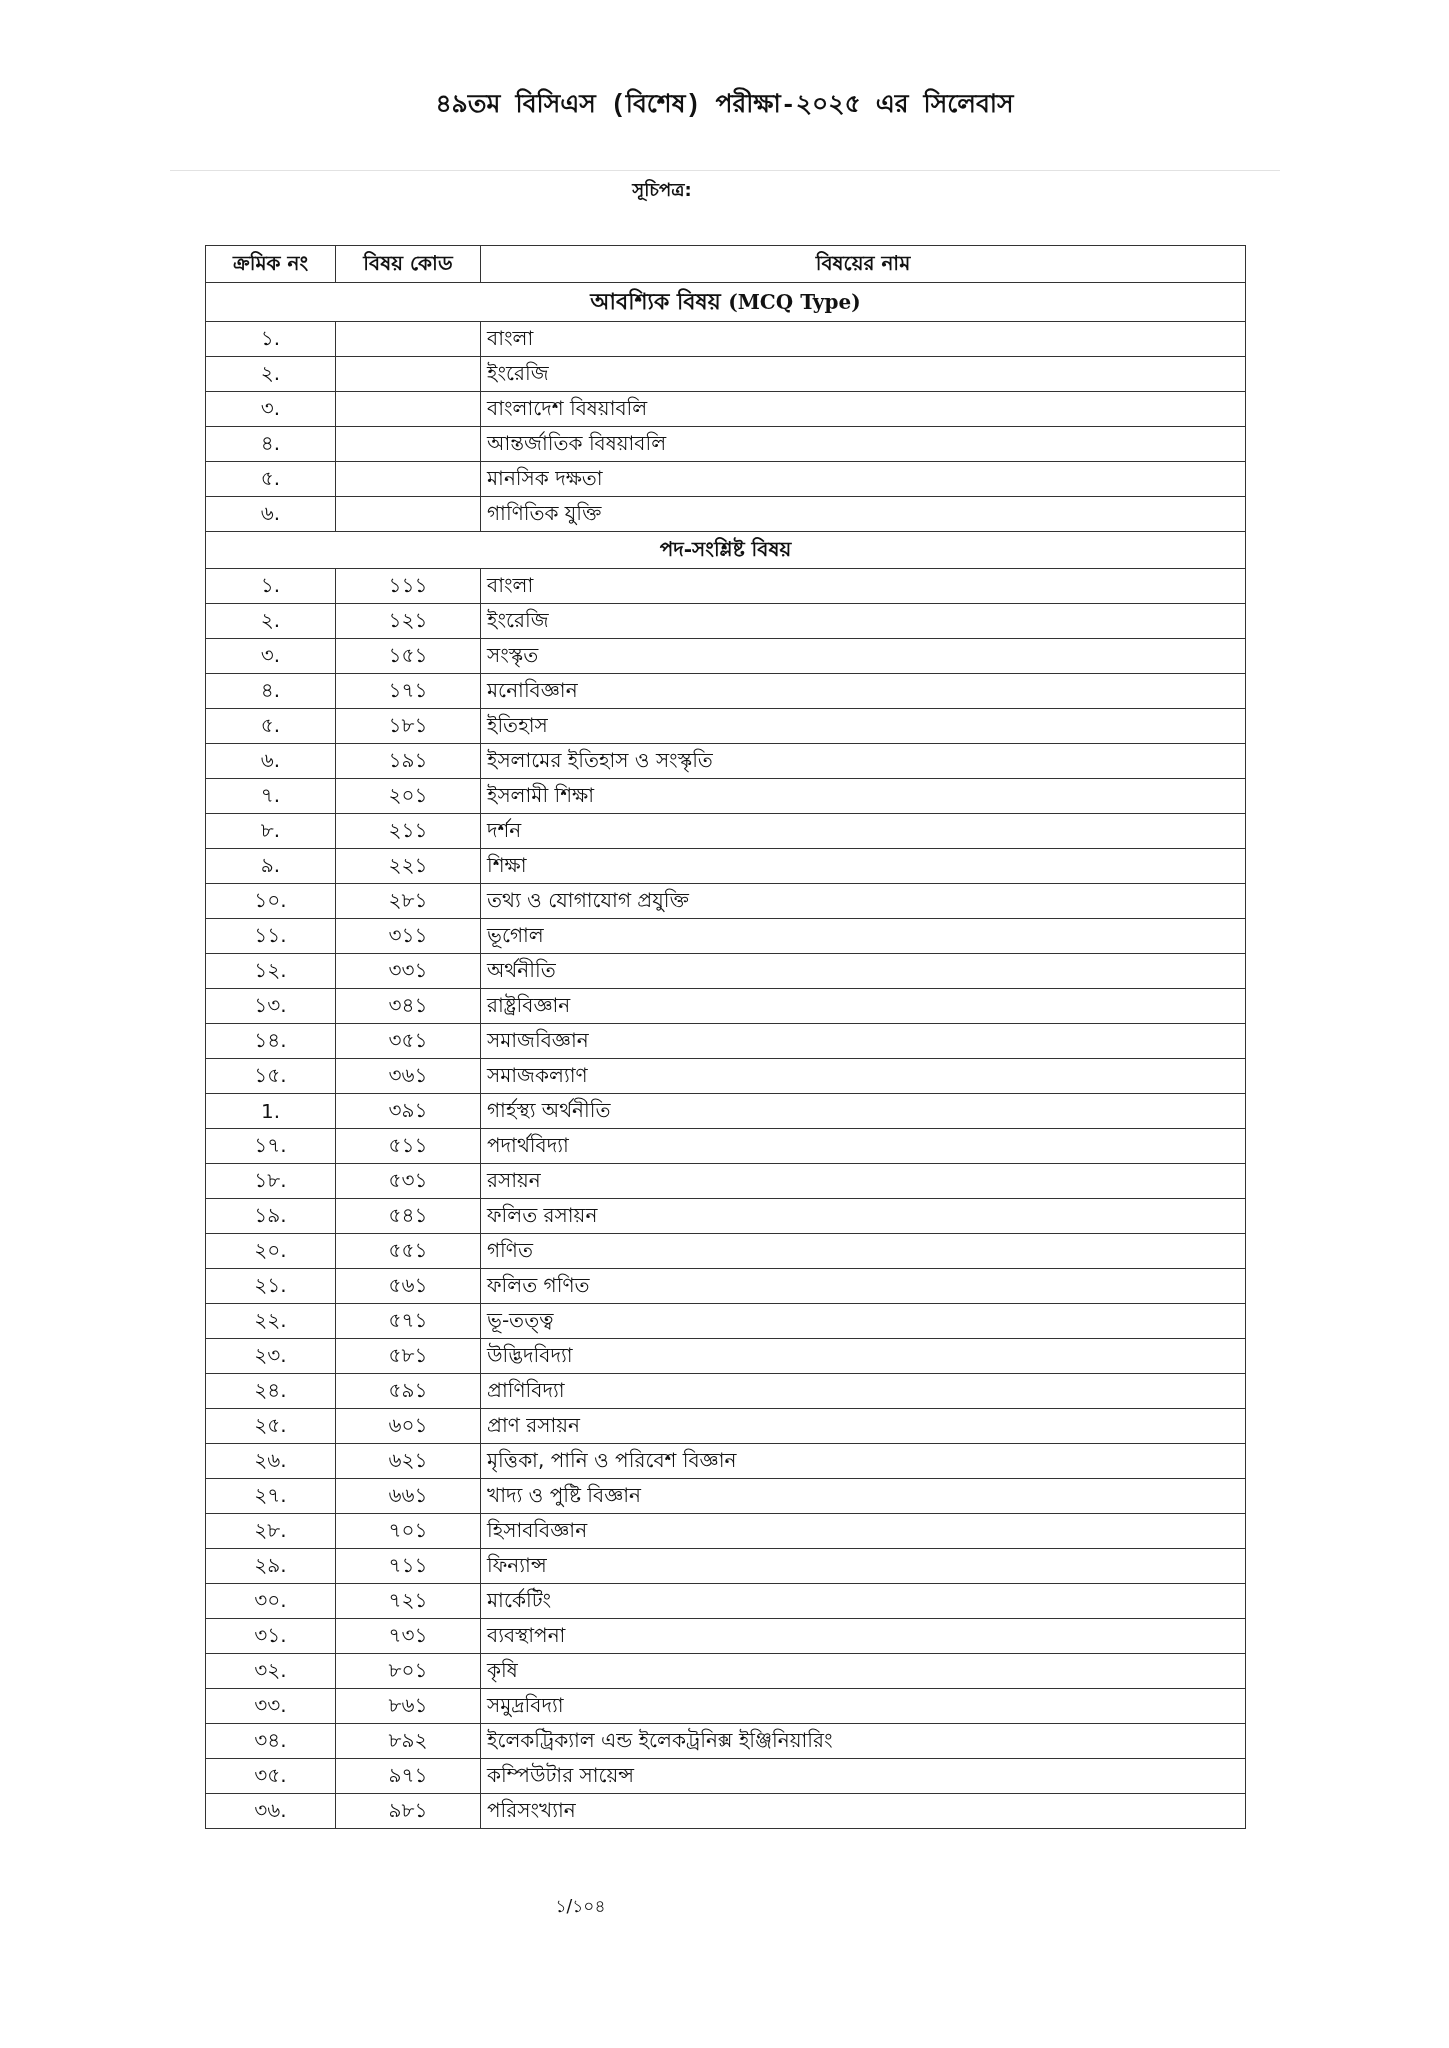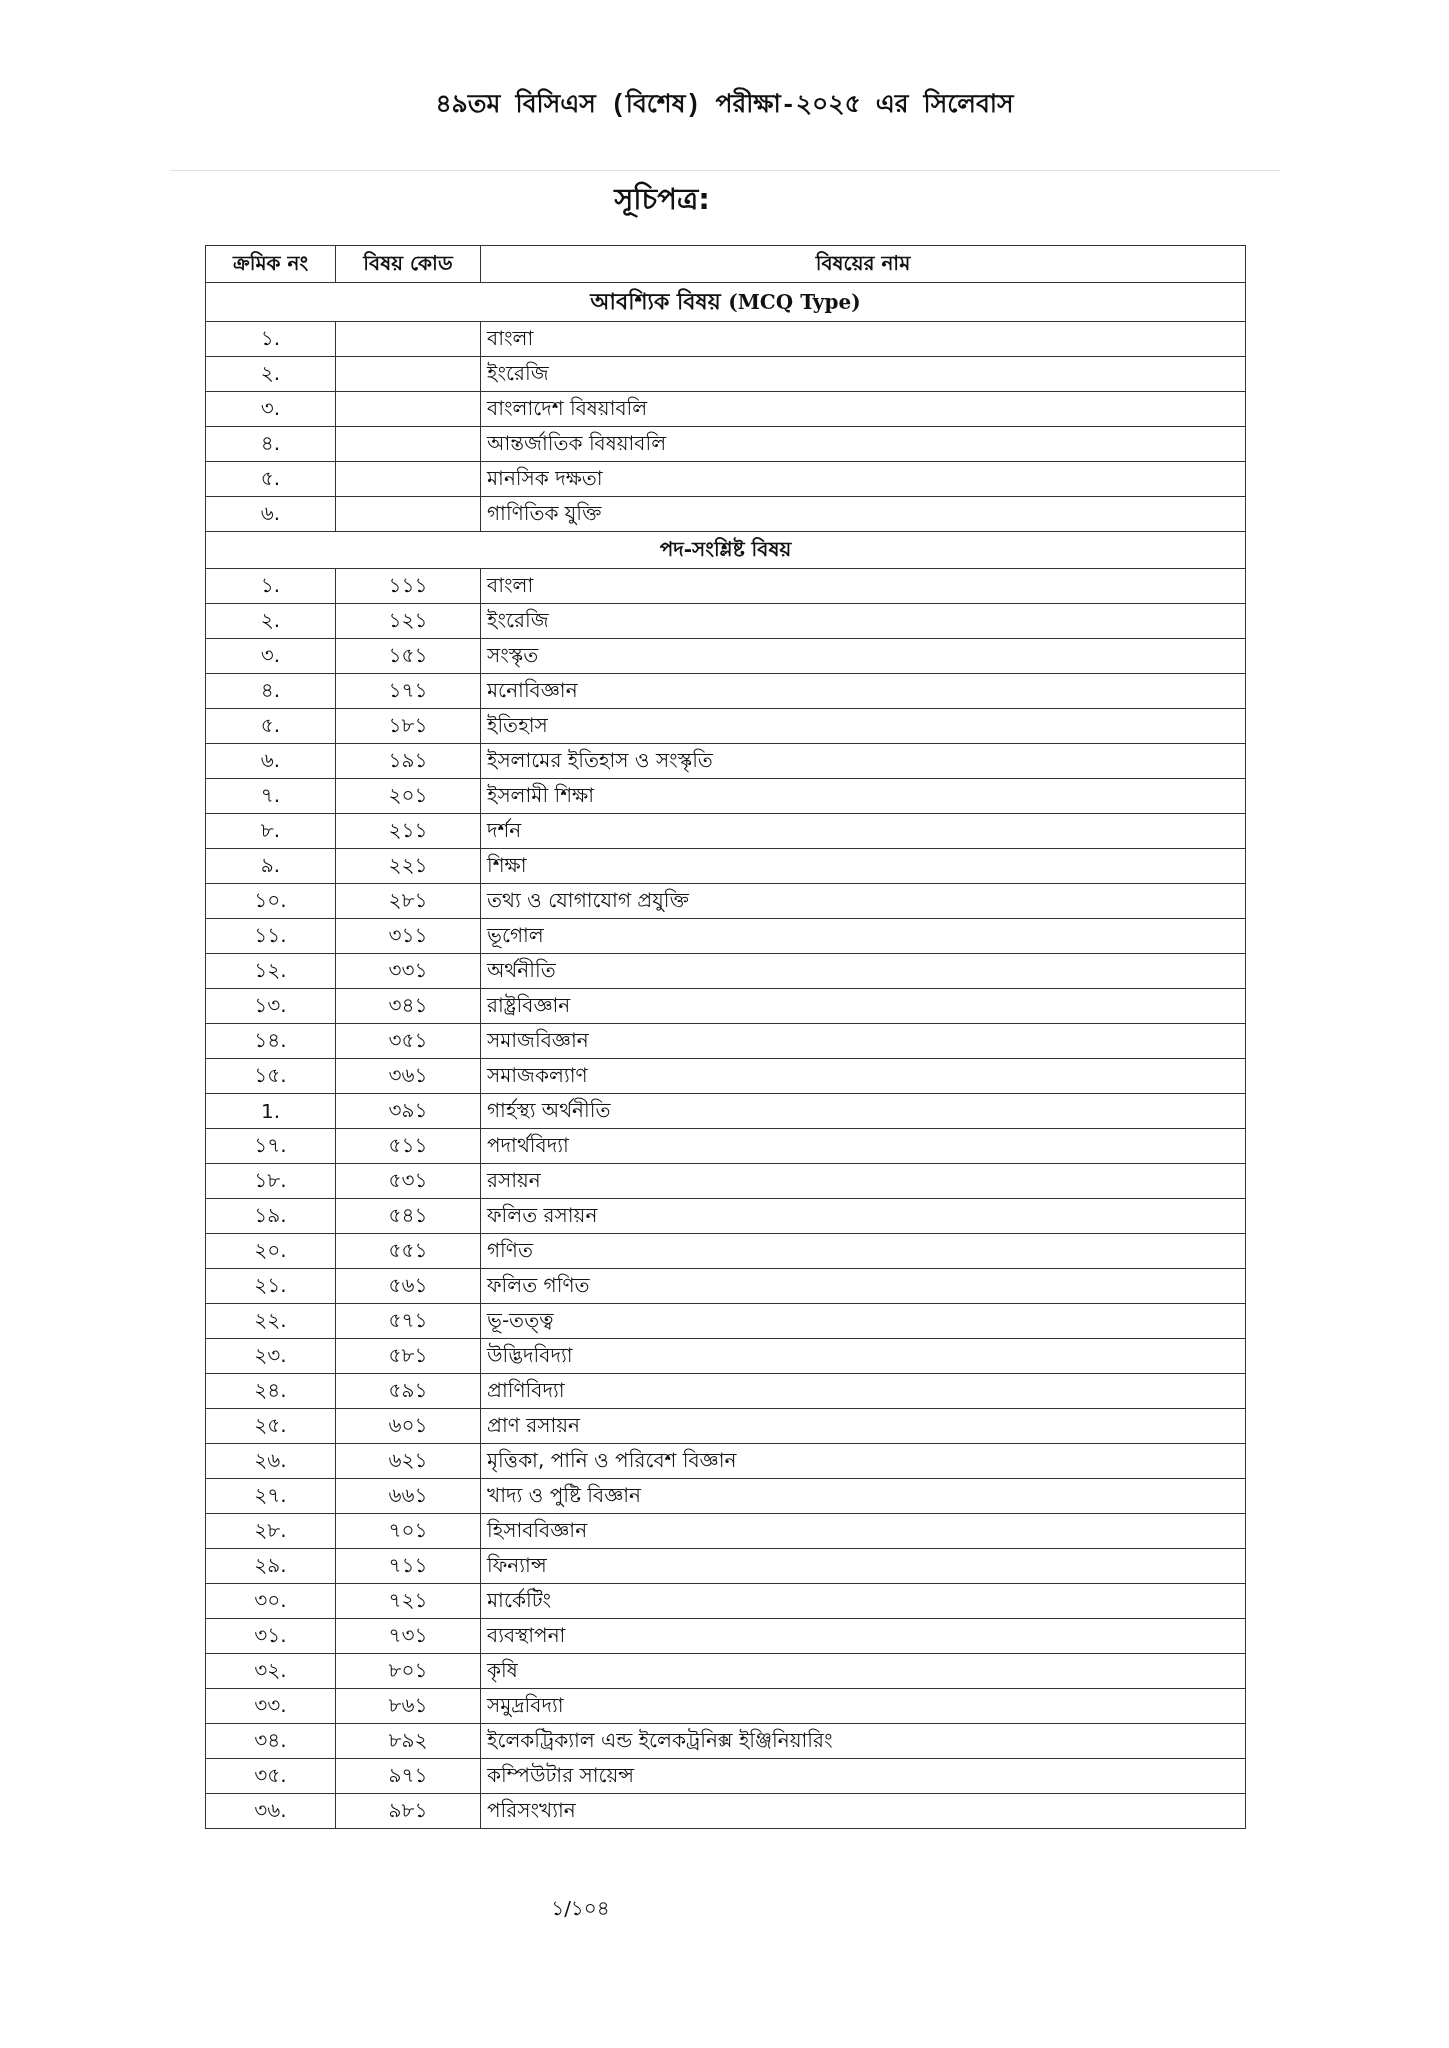--- a/index.html
+++ b/index.html
@@ -1,29 +1,29 @@
 <!DOCTYPE html>
 <html><head>
 <meta charset="utf-8">
 <style>
   html, body { margin:0; padding:0; background:#ffffff; }
   body { width:1449px; height:2048px; position:relative; font-family:"DejaVu Sans", "Liberation Sans", sans-serif; color:#111; overflow:hidden; }
   .title { position:absolute; left:0; width:1449px; top:84px; text-align:center; font-size:25px; font-weight:bold;font-family:Liberation Mono, monospace; }
   .rule { position:absolute; left:170px; width:1110px; top:170px; height:0; border-top:1px solid #e2e2e2; }
-  .toc-heading { position:absolute; left:0; width:1324px; top:176px; text-align:center; font-size:29px; font-weight:bold; }
+  .toc-heading { position:absolute; left:0; width:1324px; top:176px; text-align:center; font-size:18px; font-weight:bold; }
   table.toc { position:absolute; left:205px; top:245px; width:1041px; border-collapse:collapse; table-layout:fixed; }
   table.toc td, table.toc th { border:1.5px solid #333; padding:0; height:34px; font-size:20px; font-weight:normal; }
   table.toc th { font-weight:bold; height:36px; text-align:center; }
   table.toc td.sl { text-align:center; }
   table.toc td.code { text-align:center; }
   table.toc td.name { text-align:left; padding-left:6px; }
   table.toc tr.section td { text-align:center; font-weight:bold; height:36px; }
   table.toc tr.section.first td { font-size:22px; height:38px; }
   .mcq-en { font-family:"DejaVu Serif", "Liberation Serif", serif; font-size:20px; }
-  .page-num { position:absolute; left:0; width:1161px; top:1893px; text-align:center; font-size:20px; }
+  .page-num { position:absolute; left:0; width:1161px; top:1893px; text-align:center; font-size:17px; }
 </style>
 </head>
 <body>
 
 <div class="title">৪৯তম বিসিএস (বিশেষ) পরীক্ষা-২০২৫ এর সিলেবাস</div>
 <div class="rule"></div>
 <div class="toc-heading">সূচিপত্র:</div>
 
 <table class="toc">
   <colgroup>

